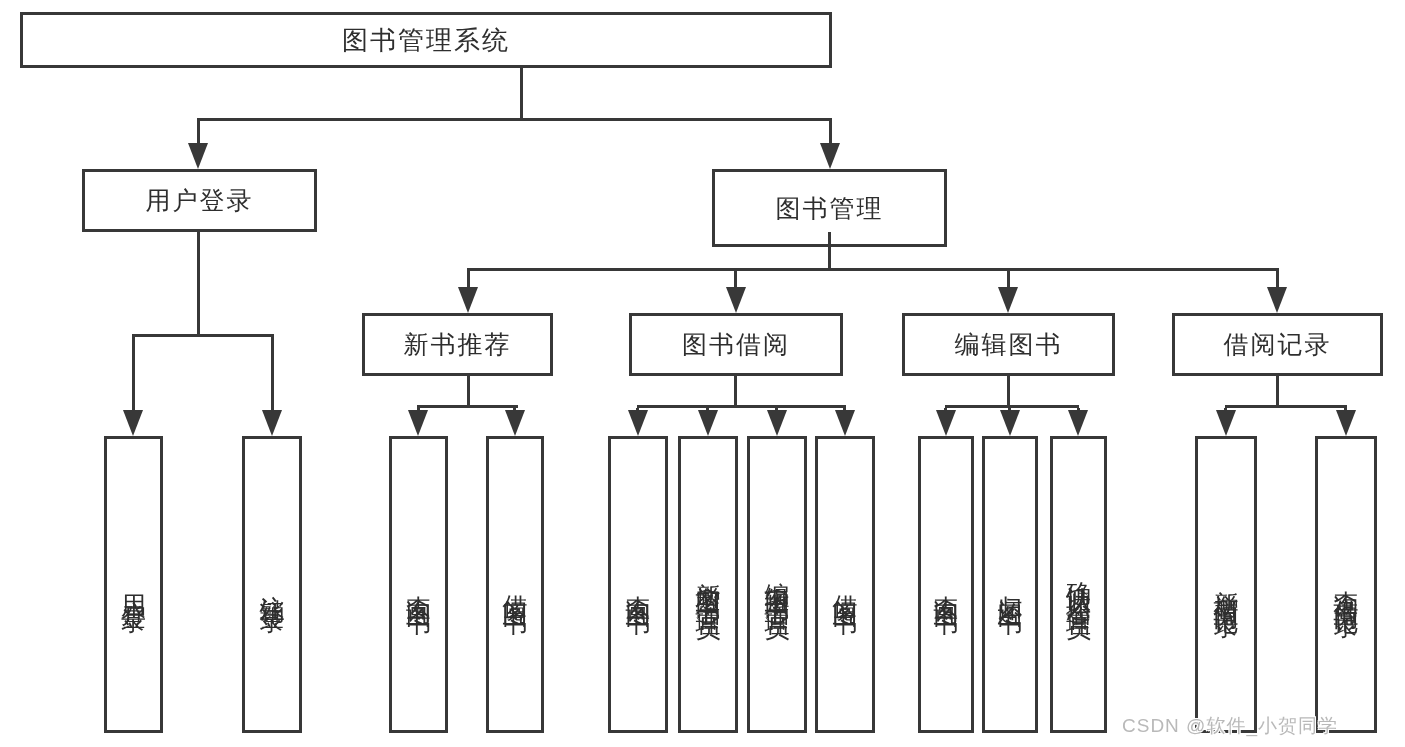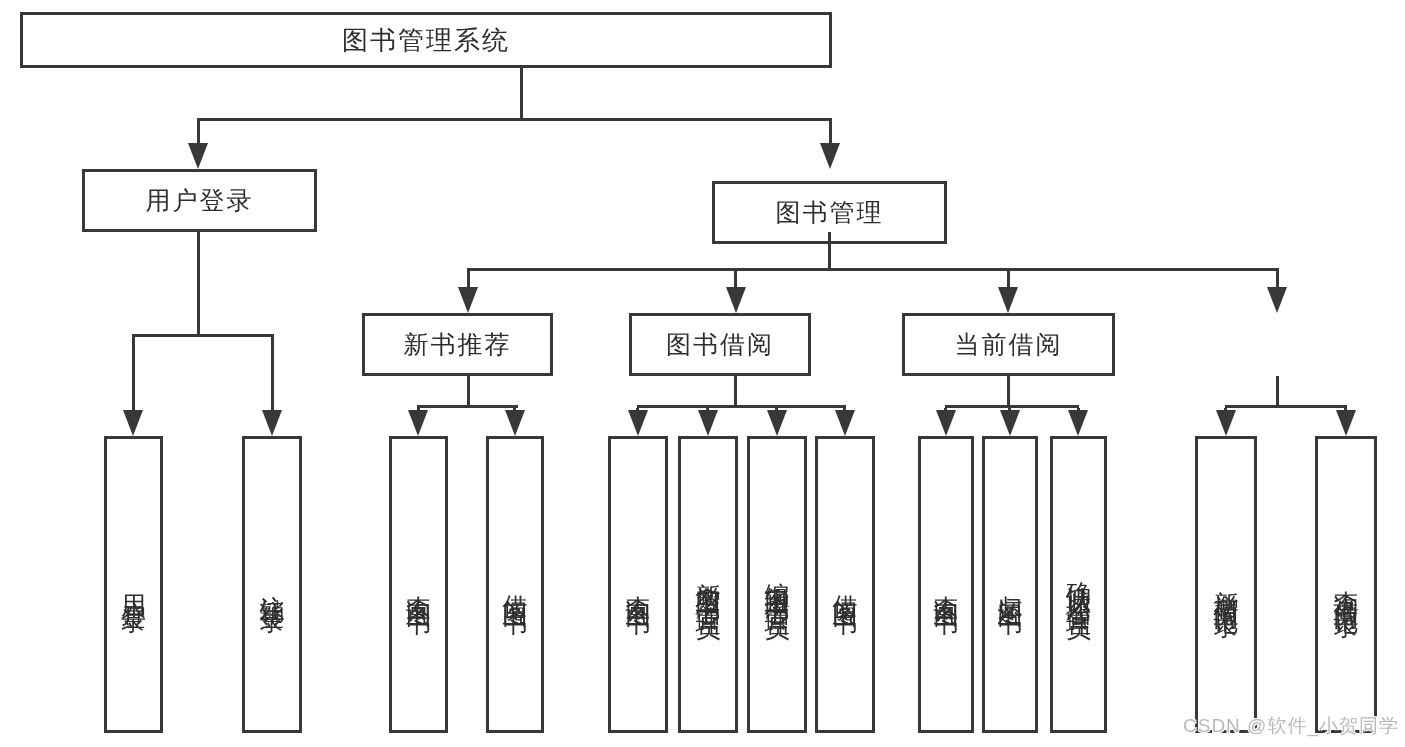--- a/index.html
+++ b/index.html
@@ -20,54 +20,57 @@
   }
   .hline, .vline { position:absolute; background:#383838; }
   .hline { height:3px; }
   .vline { width:3px; }
   .arr {
     position:absolute; width:0; height:0;
     border-left:10px solid transparent; border-right:10px solid transparent;
     border-top:26px solid #383838;
   }
   .watermark {
-    position:absolute; left:1183px; top:713px;
+    position:absolute; left:1122px; top:713px;
     font-size:19px; letter-spacing:1px; color:#b9b9b9; white-space:nowrap;
     text-shadow:-1px -1px 0 #fff, 1px -1px 0 #fff, -1px 1px 0 #fff, 1px 1px 0 #fff;
   }
 </style>
 </head>
 <body>
 
 <div id="canvas">
 
   <div class="node root" style="left:20px;top:12px;width:812px;height:56px">
     <span class="lbl">图书管理系统</span>
   </div>
 
   <div class="node" style="left:82px;top:169px;width:235px;height:63px">
     <span class="lbl">用户登录</span>
   </div>
 
-  <div class="node" style="left:712px;top:181px;width:235px;height:63px">
+  <div class="node" style="left:712px;top:169px;width:235px;height:78px">
     <span class="lbl">图书管理</span>
   </div>
 
   <div class="node" style="left:362px;top:313px;width:191px;height:63px">
     <span class="lbl">新书推荐</span>
   </div>
 
-  <div class="node" style="left:629px;top:313px;width:182px;height:63px">
+  <div class="node" style="left:629px;top:313px;width:214px;height:63px">
     <span class="lbl">图书借阅</span>
   </div>
 
   <div class="node" style="left:902px;top:313px;width:213px;height:63px">
-    <span class="lbl">当前借阅</span>
+    <span class="lbl">编辑图书</span>
   </div>
 
+  <div class="node" style="left:1172px;top:313px;width:211px;height:63px">
+    <span class="lbl">借阅记录</span>
+  </div>
 
   <div class="node v" style="left:104px;top:436px;width:59px;height:297px">
     <span class="lbl">用户登录</span>
   </div>
 
   <div class="node v" style="left:242px;top:436px;width:60px;height:297px">
     <span class="lbl">注销登录</span>
   </div>
 
   <div class="node v" style="left:389px;top:436px;width:59px;height:297px">

